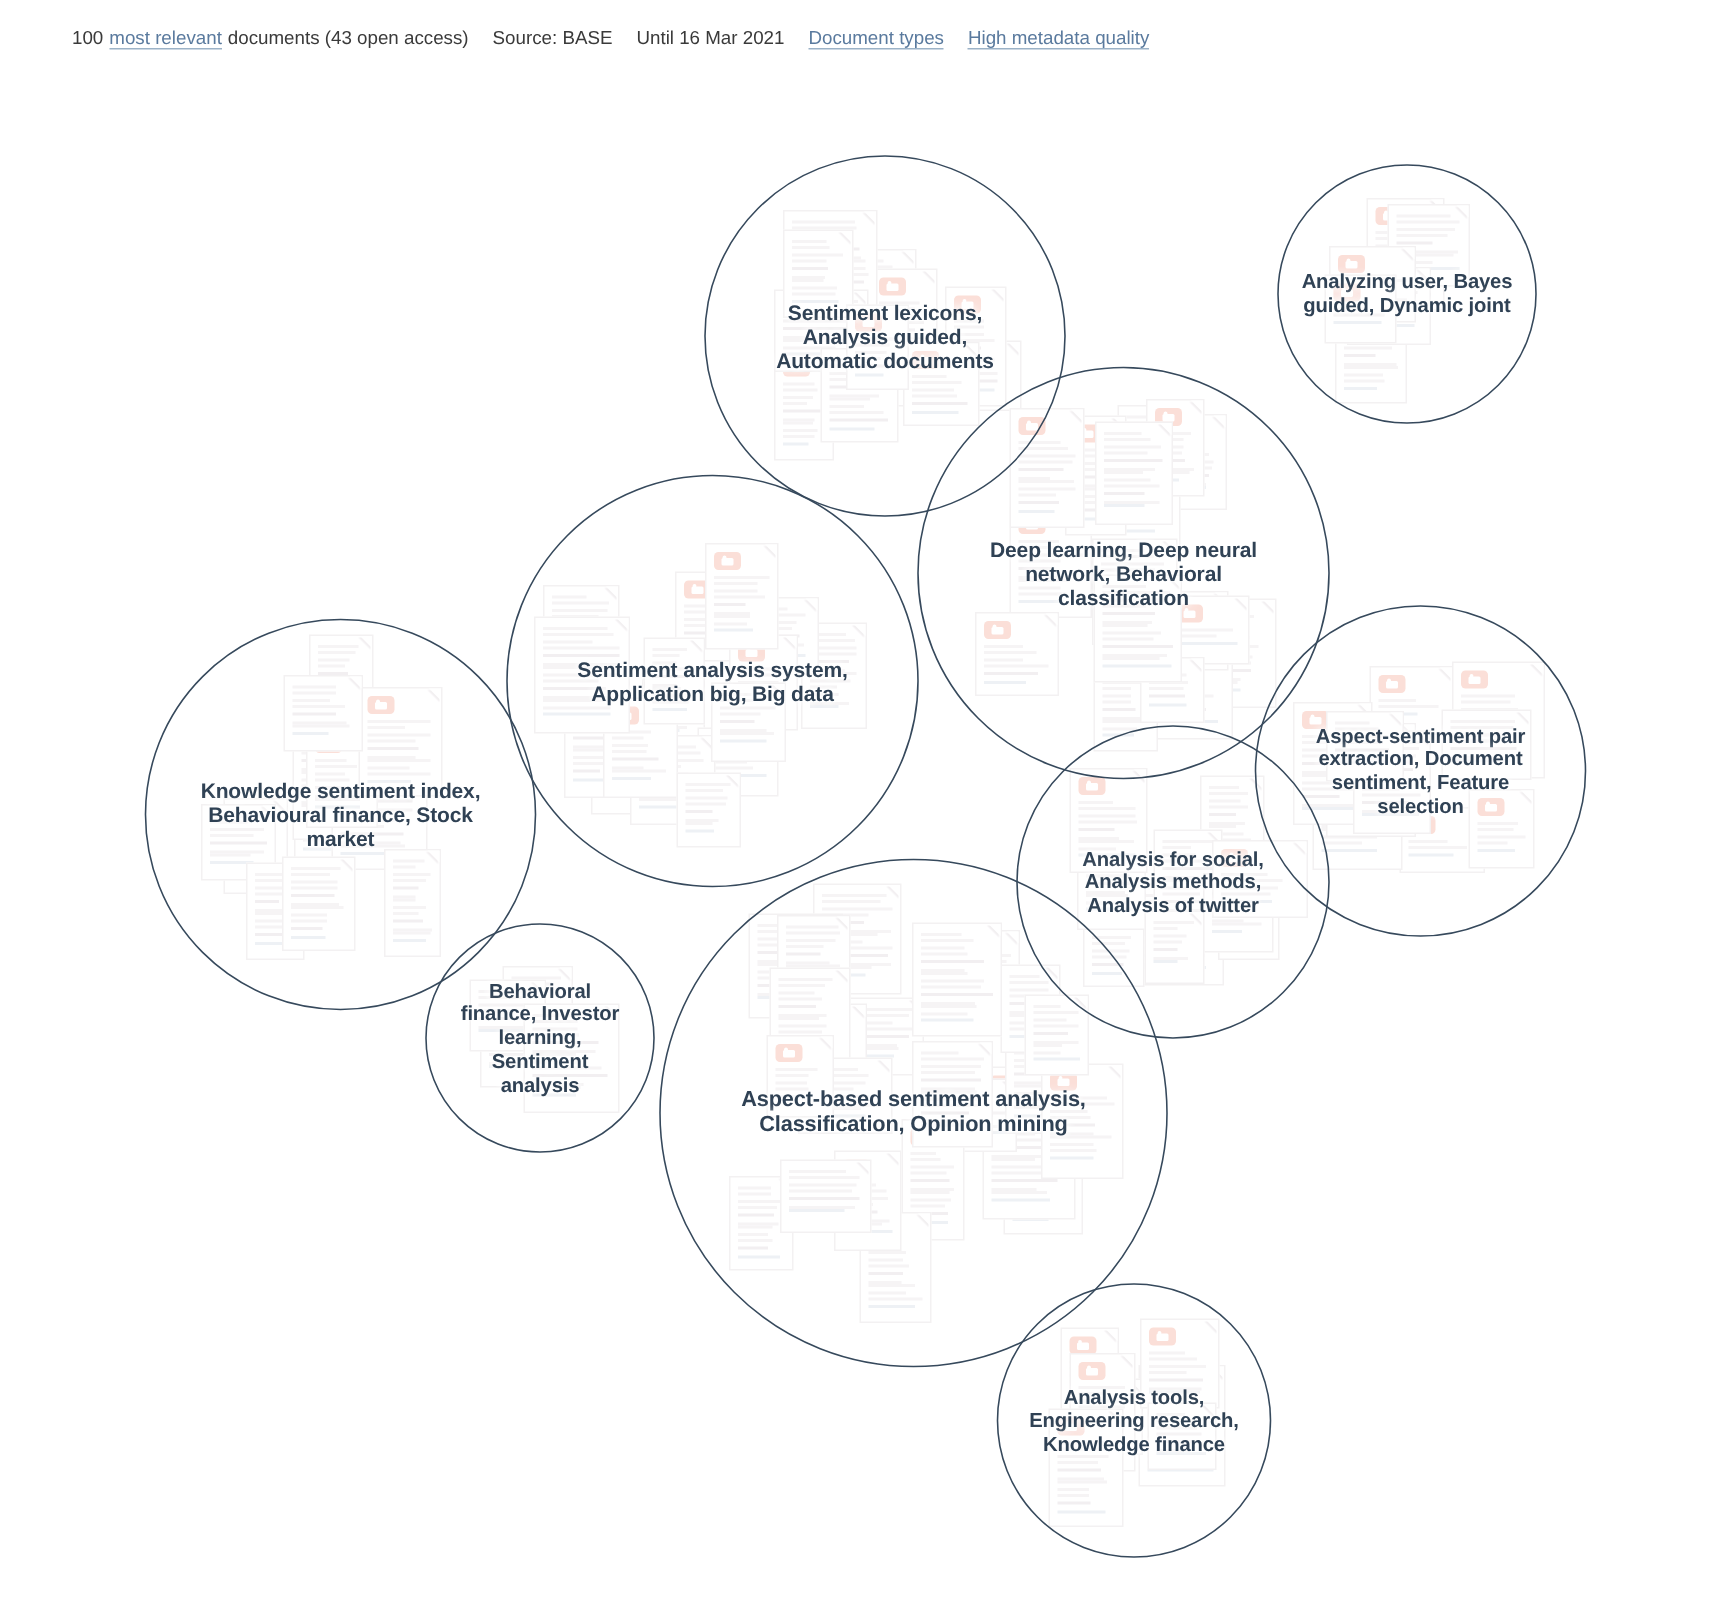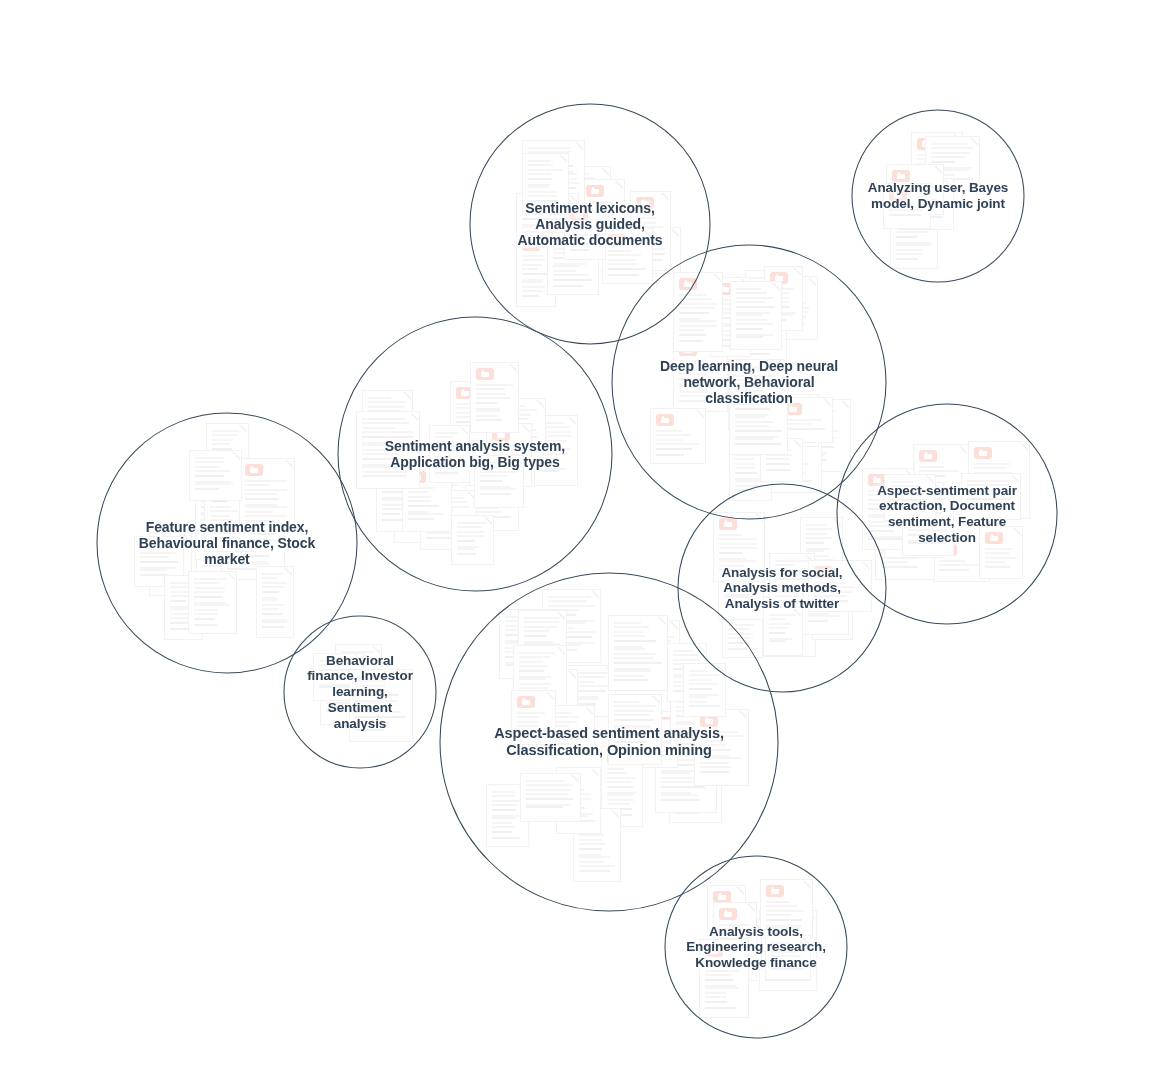--- a/index.html
+++ b/index.html
@@ -45,20 +45,33 @@
     line-height:1.17;
     letter-spacing:-.1px;
     pointer-events:none;
     text-shadow:0 0 4px #fff,0 0 7px #fff,0 0 10px #fff,0 0 13px #fff;
   }
 </style>
 </head>
 <body>
 
 <div id="header">
+  <div id="subtitle">
+    <span class="seg">100</span>
+    <a class="sub-link seg">most relevant</a>
+    <span class="seg">documents (43 open access)</span>
+    <span class="gap"></span>
+    <span class="seg">Source: BASE</span>
+    <span class="gap"></span>
+    <span class="seg">Until 16 Mar 2021</span>
+    <span class="gap"></span>
+    <a class="sub-link seg">Document types</a>
+    <span class="gap"></span>
+    <a class="sub-link seg">High metadata quality</a>
+  </div>
 </div>
 
 <div id="canvas">
   <div id="cards-layer">
       <div class="doc-card" style="left: 549px; top: 188px; width: 41px; height: 76px;">
         <div class="doc-fold" style="right: 0px; top: 0px; border-width: 0px 8px 8px 0px; border-color: transparent rgb(255, 255, 255) transparent transparent; filter: drop-shadow(rgb(242, 239, 241) -1px 1px 0px);"></div>
         <div class="doc-line" style="left: 5px; top: 6px; width: 27.4093px; height: 2px;"></div>
         <div class="doc-line" style="left: 5px; top: 10.4px; width: 28.0489px; height: 2px;"></div>
         <div class="doc-line" style="left: 5px; top: 14.8px; width: 19.9031px; height: 2px;"></div>
         <div class="doc-line" style="left: 5px; top: 19.2px; width: 28.4824px; height: 2px;"></div>
@@ -1904,23 +1917,23 @@
       <circle cx="475" cy="454" r="137" class="bubble-ring"></circle>
       <circle cx="227" cy="543" r="130" class="bubble-ring"></circle>
       <circle cx="947" cy="514" r="110" class="bubble-ring"></circle>
       <circle cx="782" cy="588" r="104" class="bubble-ring"></circle>
       <circle cx="360" cy="692" r="76" class="bubble-ring"></circle>
       <circle cx="609" cy="742" r="169" class="bubble-ring"></circle>
       <circle cx="756" cy="947" r="91" class="bubble-ring"></circle>
     </svg>
   <div id="labels-layer">
       <div class="cluster-label" style="width: 178px; font-size: 14px; left: 501px; top: 199.5px;">Sentiment lexicons, Analysis guided, Automatic documents</div>
-      <div class="cluster-label" style="width: 150px; font-size: 13.5px; left: 863px; top: 180px;">Analyzing user, Bayes model, Dynamic joint</div>
+      <div class="cluster-label" style="width: 150px; font-size: 13.5px; left: 863px; top: 180px;">Analyzing user, Bayes guided, Dynamic joint</div>
       <div class="cluster-label" style="width: 196px; font-size: 14px; left: 651px; top: 357.5px;">Deep learning, Deep neural network, Behavioral classification</div>
-      <div class="cluster-label" style="width: 196px; font-size: 14px; left: 377px; top: 437.5px;">Sentiment analysis system, Application big, Big types</div>
-      <div class="cluster-label" style="width: 188px; font-size: 14px; left: 133px; top: 518.5px;">Feature sentiment index, Behavioural finance, Stock market</div>
+      <div class="cluster-label" style="width: 196px; font-size: 14px; left: 377px; top: 437.5px;">Sentiment analysis system, Application big, Big data</div>
+      <div class="cluster-label" style="width: 188px; font-size: 14px; left: 133px; top: 518.5px;">Knowledge sentiment index, Behavioural finance, Stock market</div>
       <div class="cluster-label" style="width: 152px; font-size: 13.5px; left: 871px; top: 482.5px;">Aspect-sentiment pair extraction, Document sentiment, Feature selection</div>
       <div class="cluster-label" style="width: 160px; font-size: 13.5px; left: 702px; top: 564.5px;">Analysis for social, Analysis methods, Analysis of twitter</div>
       <div class="cluster-label" style="width: 112px; font-size: 13.5px; left: 304px; top: 652.5px;">Behavioral finance, Investor learning, Sentiment analysis</div>
       <div class="cluster-label" style="width: 242px; font-size: 14.5px; left: 488px; top: 725px;">Aspect-based sentiment analysis, Classification, Opinion mining</div>
       <div class="cluster-label" style="width: 140px; font-size: 13.5px; left: 686px; top: 923.5px;">Analysis tools, Engineering research, Knowledge finance</div>
     </div>
 </div>
 
 </body></html>

